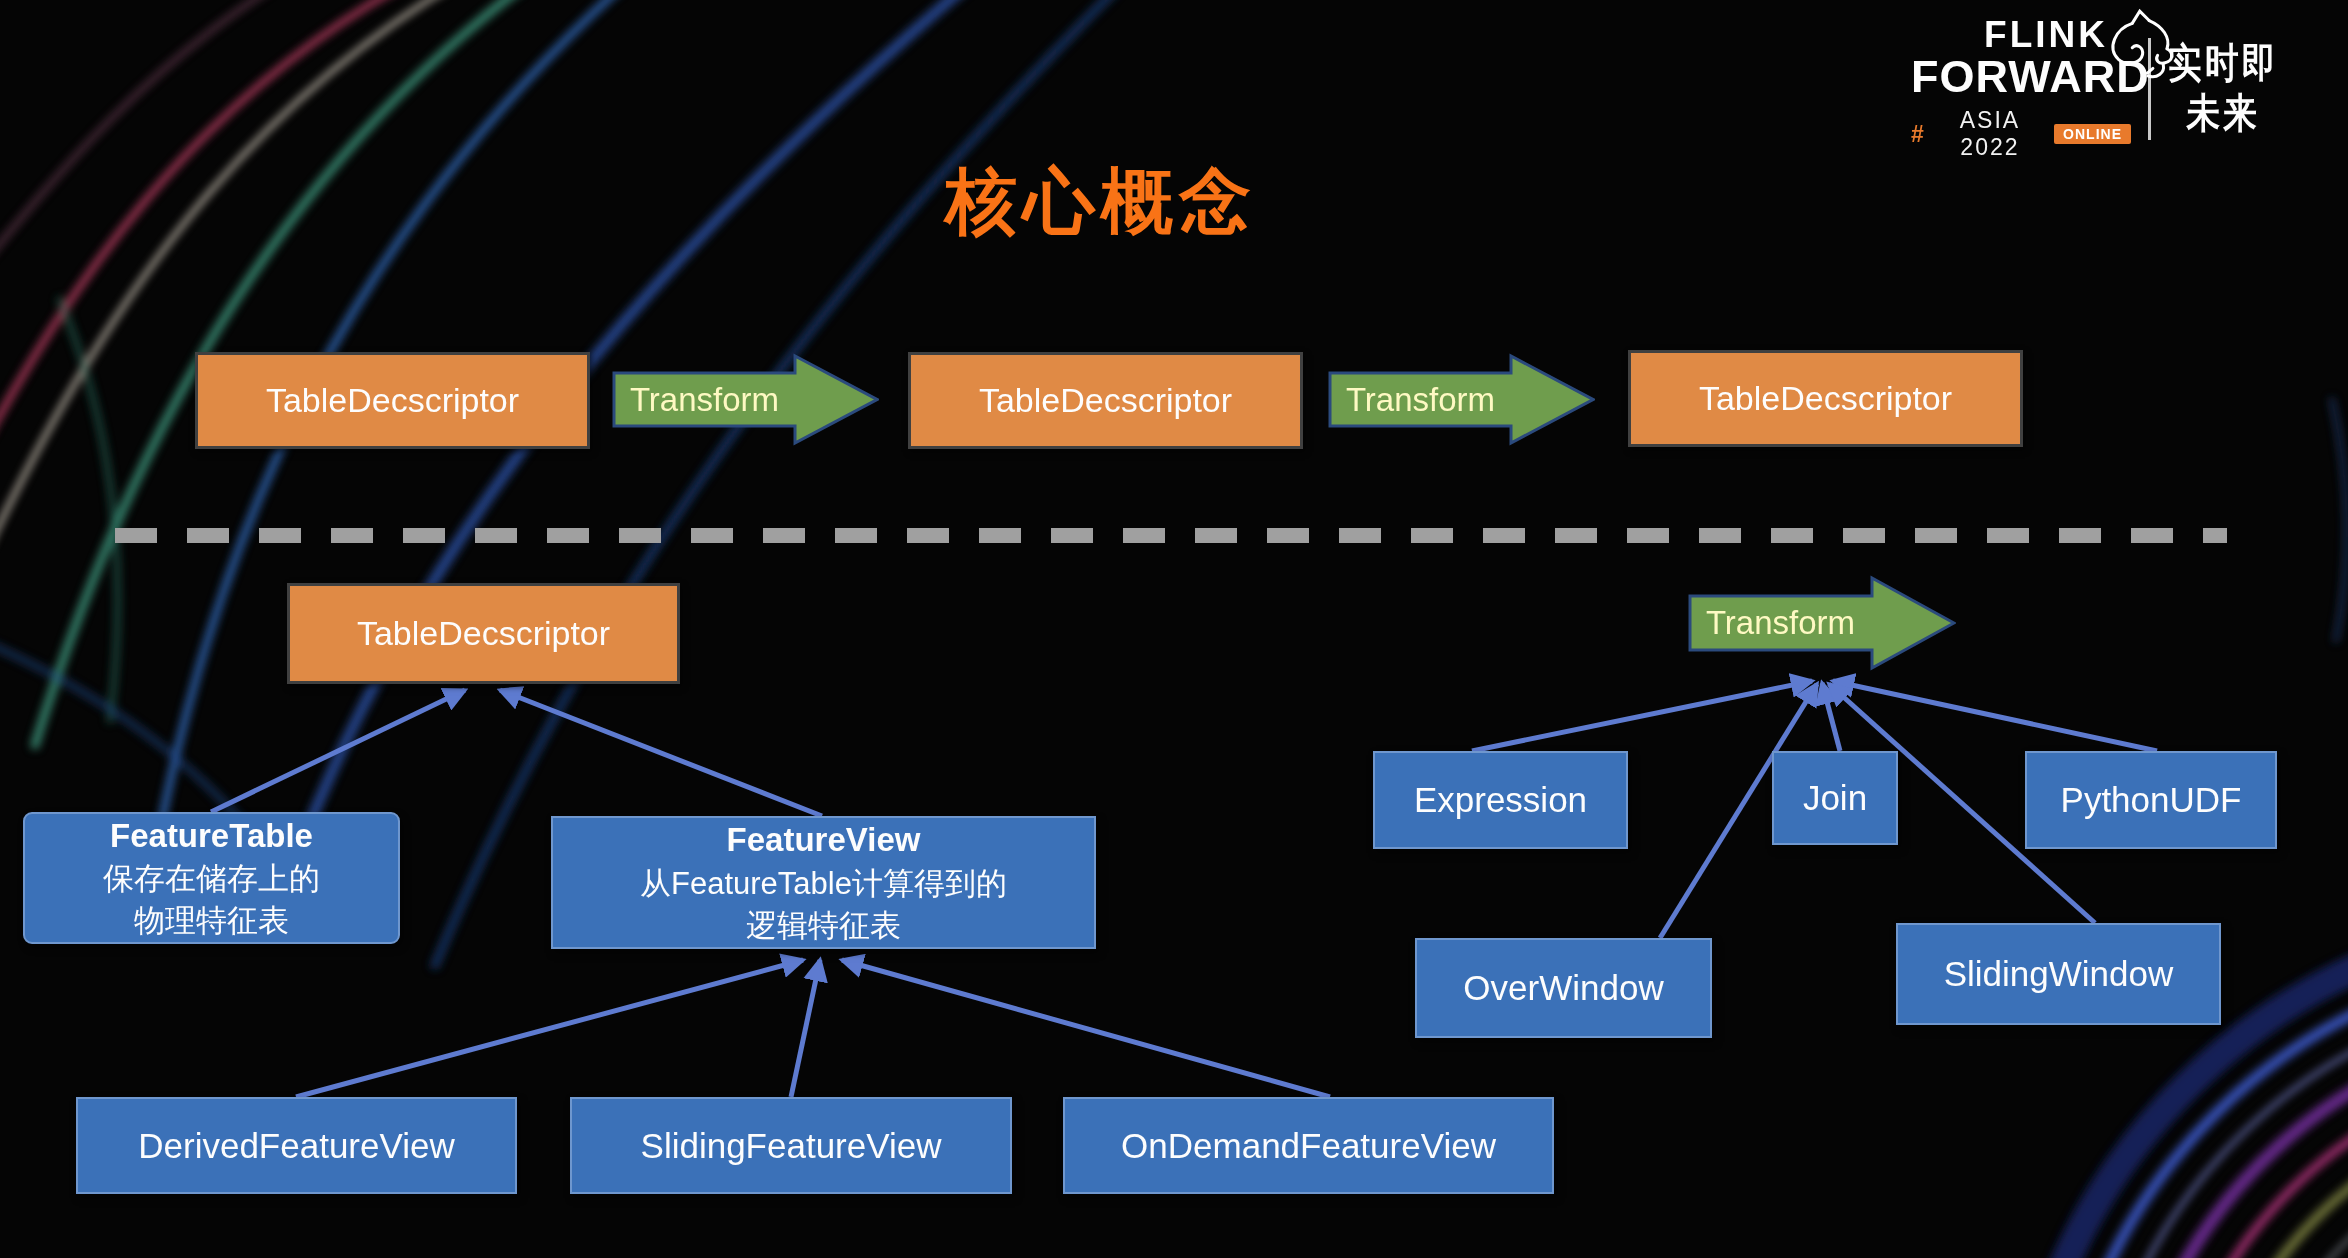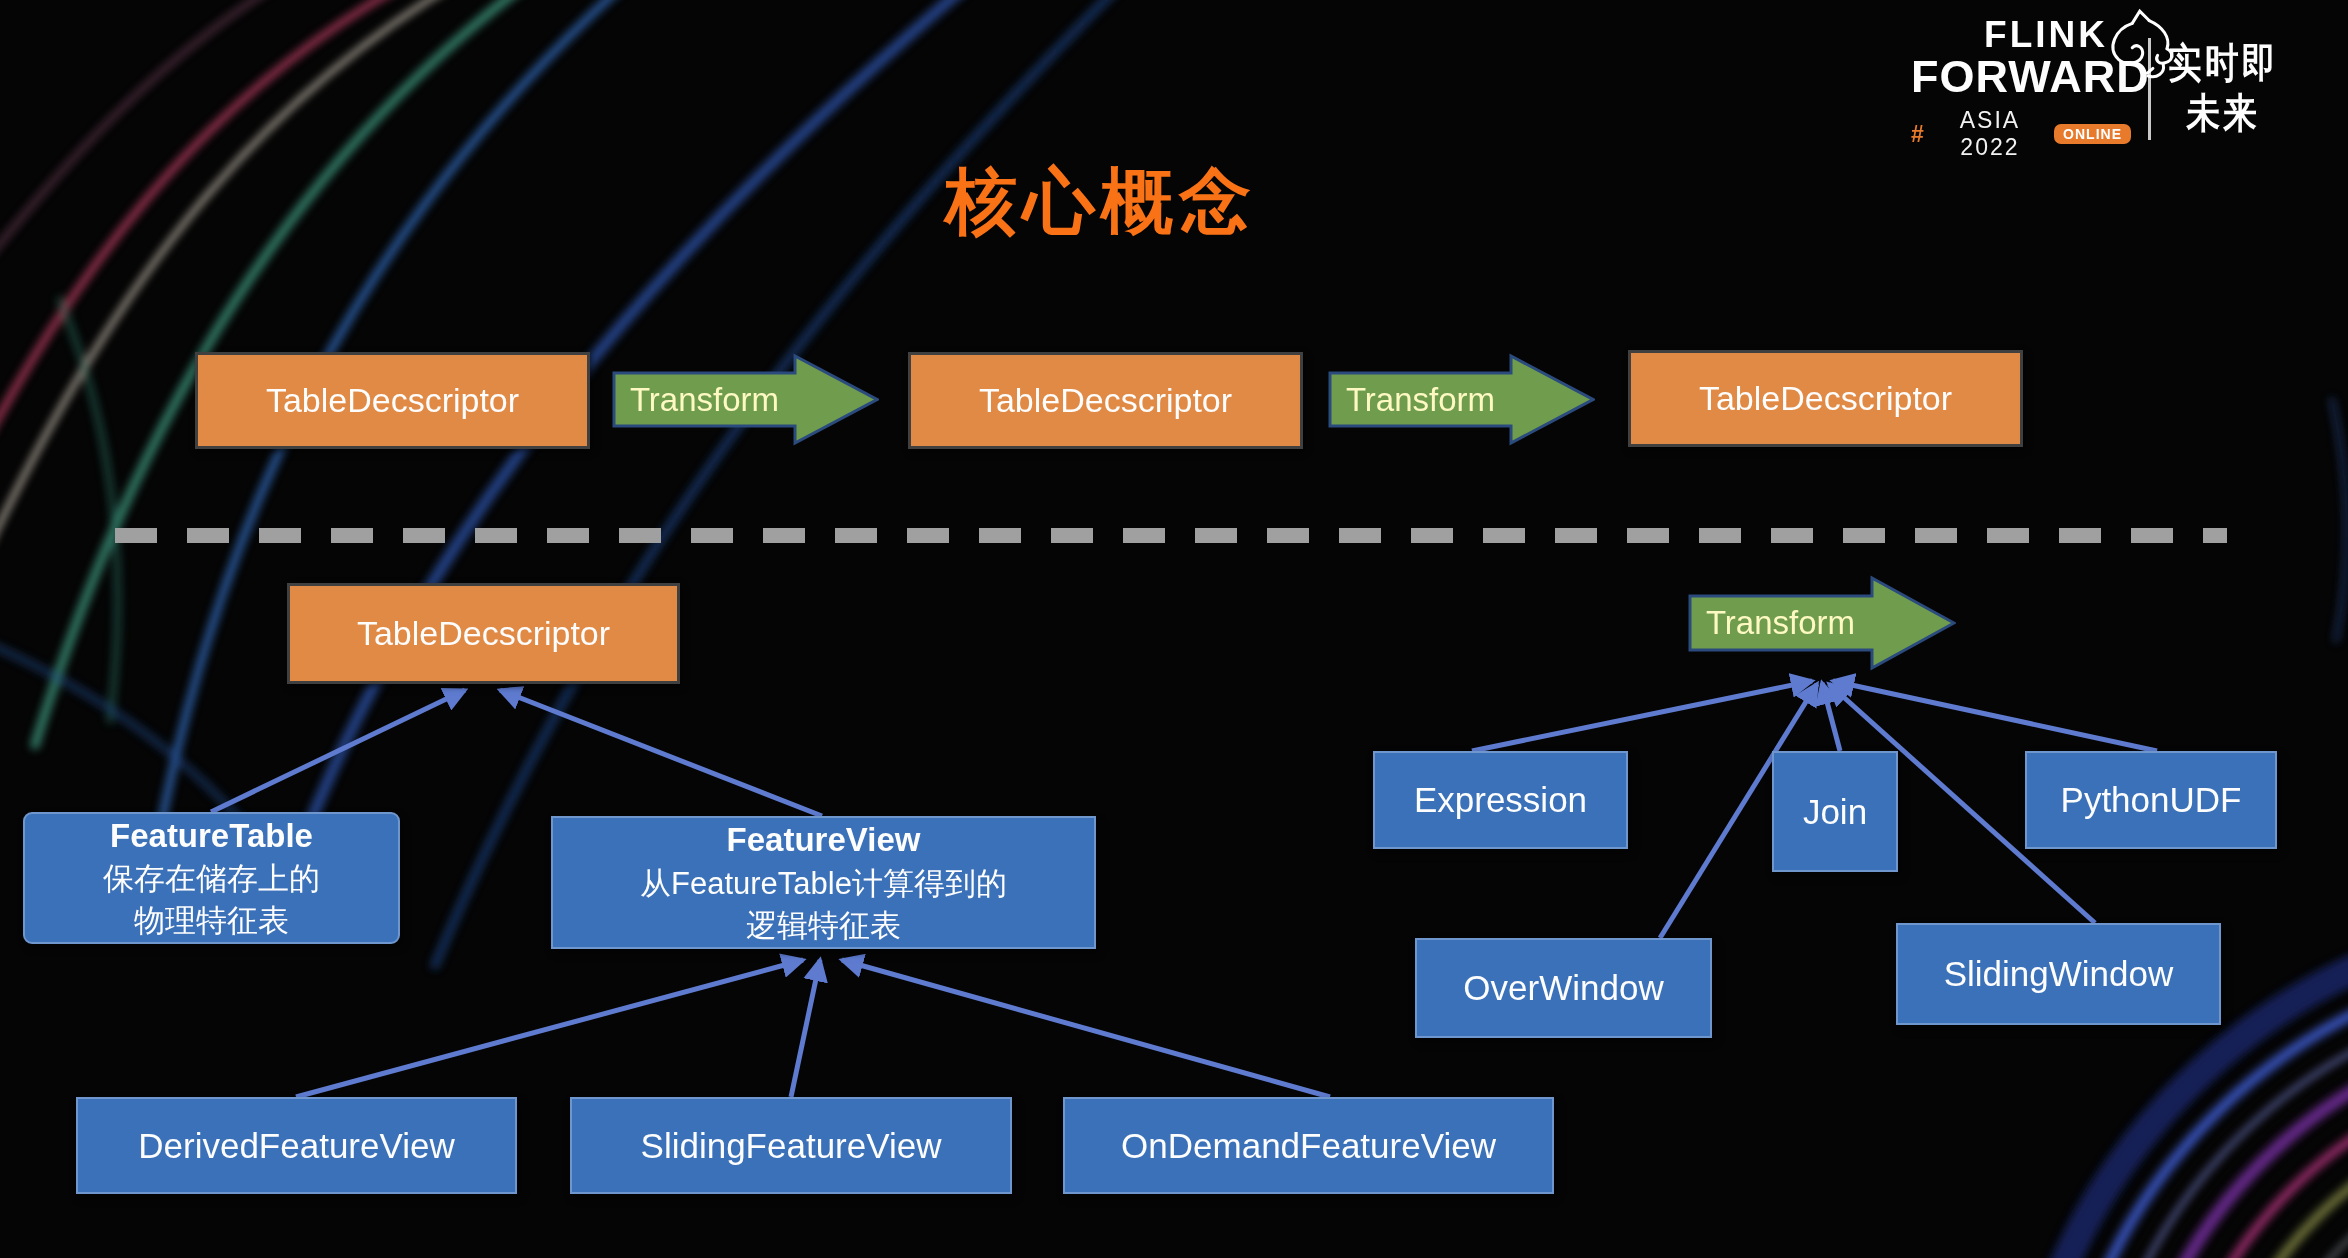--- a/index.html
+++ b/index.html
@@ -18,21 +18,21 @@
   }
 
   
   .logo{position:absolute;top:16px;right:45px;display:flex;align-items:center;gap:17px;text-align:center;}
   .logo-text{position:relative;width:220px;}
   .flink{display:block;font-size:37px;font-weight:800;letter-spacing:3px;margin-left:50px;line-height:1;}
   .forward{font-size:45px;font-weight:800;letter-spacing:1px;line-height:1.05;}
   .squirrel{position:absolute;top:-8px;right:-52px;width:94px;height:104px;}
   .asia-row{margin-top:7px;display:flex;align-items:center;gap:9px;font-size:23px;letter-spacing:2px;color:#f2f2f2;}
   .hash{color:#e87a2c;font-weight:700;}
-  .online{background:#e87a2c;color:#fff;font-size:14px;font-weight:700;padding:2px 9px;border-radius:7px;letter-spacing:1px;}
+  .online{background:#e87a2c;color:#fff;font-size:14px;font-weight:700;padding:2px 9px;border-radius:2px;letter-spacing:1px;}
   .logo-divider{width:3px;height:102px;background:#c9c9c9;}
   .tagline{font-size:41px;font-weight:700;line-height:1.2;letter-spacing:4px;transform:scaleX(.82);transform-origin:left center;white-space:nowrap;}
 
   
   .box{position:absolute;display:flex;flex-direction:column;align-items:center;justify-content:center;text-align:center;box-sizing:border-box;}
   .box-orange{
     background:#e08a45;border:3px solid #404040;
     box-shadow:2px 3px 6px rgba(0,0,0,.55);
     font-size:34px;color:#fdfdfd;
   }
@@ -186,18 +186,18 @@
   <div class="box box-blue" style="left:1063px;top:1097px;width:491px;height:97px;">OnDemandFeatureView</div>
 
   <div class="t-arrow" style="left:1688px;top:575px;width:268px;height:96px;">
     <svg width="268" height="96" viewBox="0 0 268 96">
       <polygon points="2,21 184,21 184,3 266,48 184,93 184,75 2,75" fill="#6f9d4d" stroke="#2b4a7d" stroke-width="3"></polygon>
     </svg>
     <span class="t-label">Transform</span>
   </div>
 
   <div class="box box-blue" style="left:1373px;top:751px;width:255px;height:98px;">Expression</div>
-  <div class="box box-blue" style="left:1772px;top:751px;width:126px;height:121px;">Join</div>
+  <div class="box box-blue" style="left:1772px;top:751px;width:126px;height:94px;">Join</div>
   <div class="box box-blue" style="left:2025px;top:751px;width:252px;height:98px;">PythonUDF</div>
   <div class="box box-blue" style="left:1415px;top:938px;width:297px;height:100px;">OverWindow</div>
   <div class="box box-blue" style="left:1896px;top:923px;width:325px;height:102px;">SlidingWindow</div>
 
 </div>
 
 </body></html>

